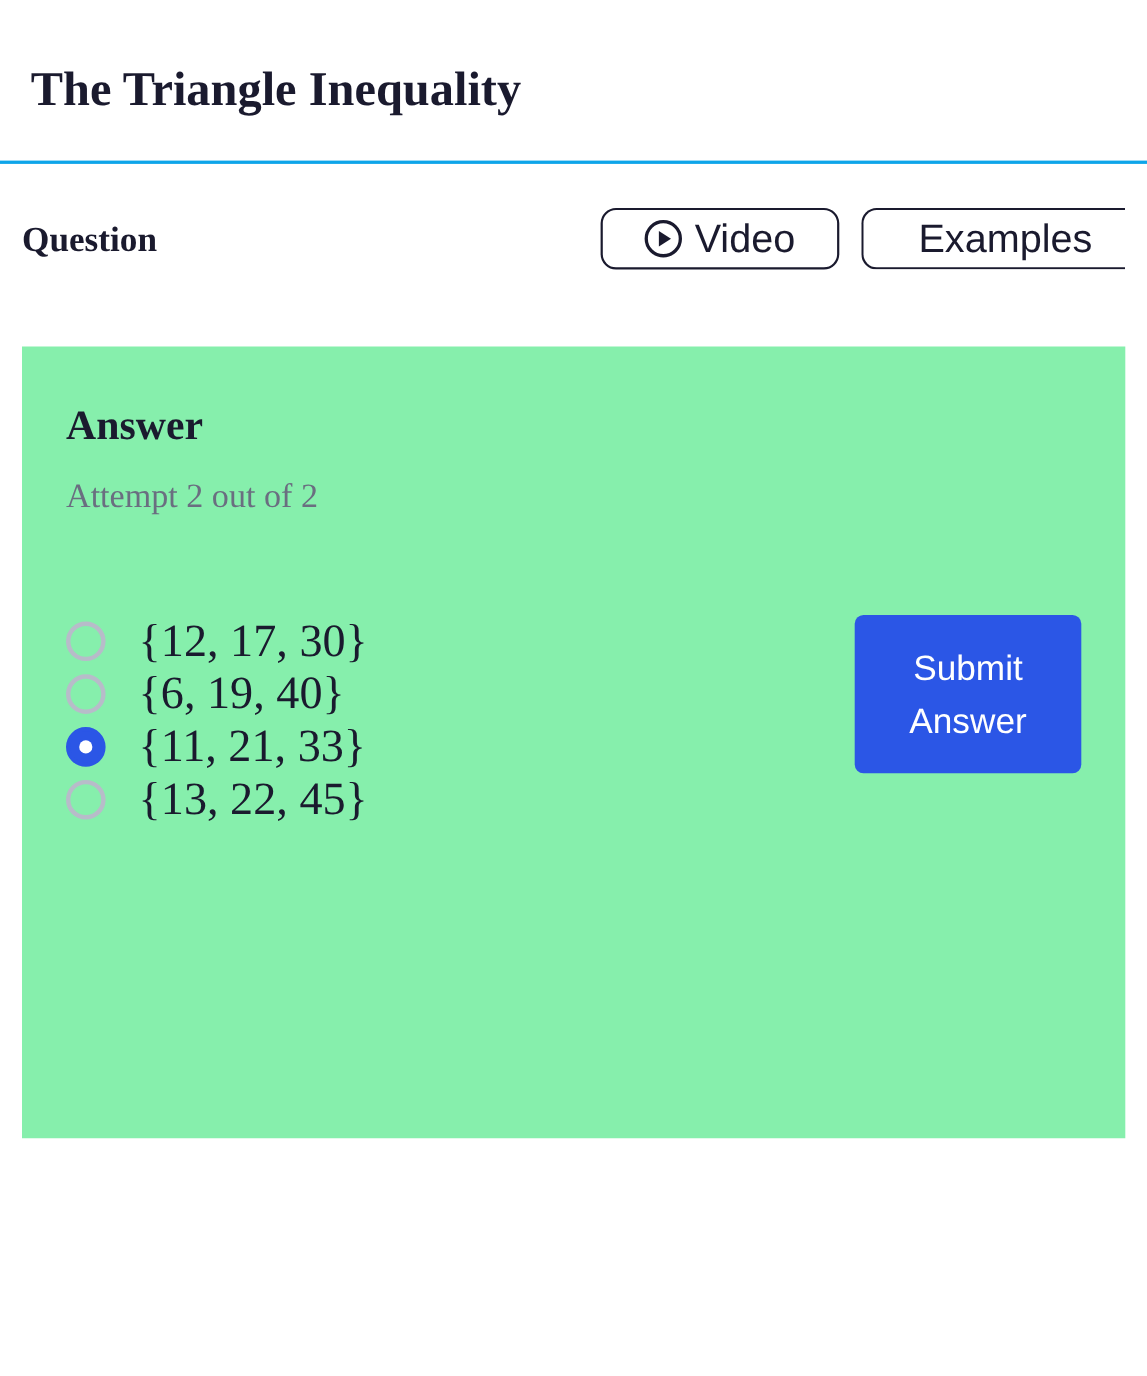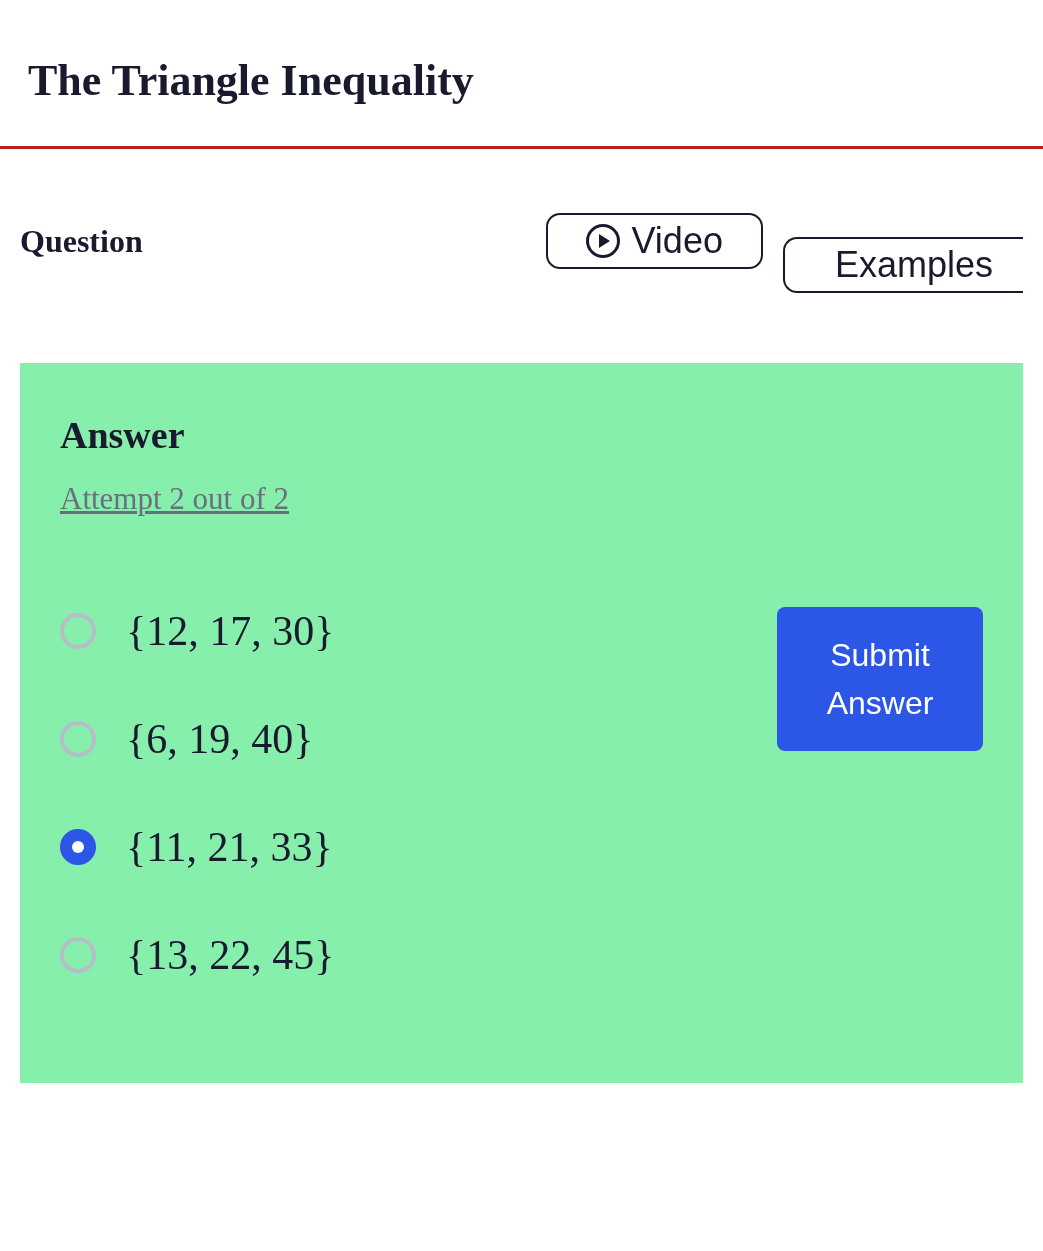--- a/index.html
+++ b/index.html
@@ -5,21 +5,21 @@
   * { box-sizing: border-box; margin: 0; padding: 0; }
   body {
     font-family: Georgia, 'Times New Roman', serif;
     background: #ffffff;
     color: #1a1a2e;
     width: 1043px;
     overflow: hidden;
   }
   .header {
     padding: 55px 28px 40px 28px;
-    border-bottom: 3px solid #b91c1c;
+    border-bottom: 3px solid #0ea5e9;
   }
   .page-title {
     font-size: 44px;
     font-weight: 700;
     color: #1a1a2e;
   }
   .content {
     padding: 40px 20px 0 20px;
   }
   .question-row {
@@ -48,21 +48,20 @@
     font-family: -apple-system, 'Segoe UI', Arial, sans-serif;
     font-size: 36px;
     color: #1a1a2e;
     cursor: pointer;
   }
   .pill-button.examples {
     padding: 0 30px 0 50px;
     border-right: none;
     border-top-right-radius: 0;
     border-bottom-right-radius: 0;
-    margin-top: 48px;
   }
   .play-icon-wrap {
     width: 34px;
     height: 34px;
     border: 3px solid #1a1a2e;
     border-radius: 50%;
     display: inline-flex;
     align-items: center;
     justify-content: center;
     flex: 0 0 auto;
@@ -90,31 +89,29 @@
     font-size: 38px;
     font-weight: 700;
     color: #1a1a2e;
     margin-bottom: 24px;
   }
   .attempt-text {
     font-family: Georgia, serif;
     font-size: 31px;
     color: #6a6e80;
     margin-bottom: 90px;
-    text-decoration: underline;
   }
   .answer-body {
     display: flex;
     gap: 40px;
     align-items: flex-start;
   }
   .options {
     display: flex;
     flex-direction: column;
-    gap: 60px;
     flex: 1;
   }
   .option {
     display: flex;
     align-items: center;
     gap: 30px;
     cursor: pointer;
   }
   .radio {
     width: 36px;

